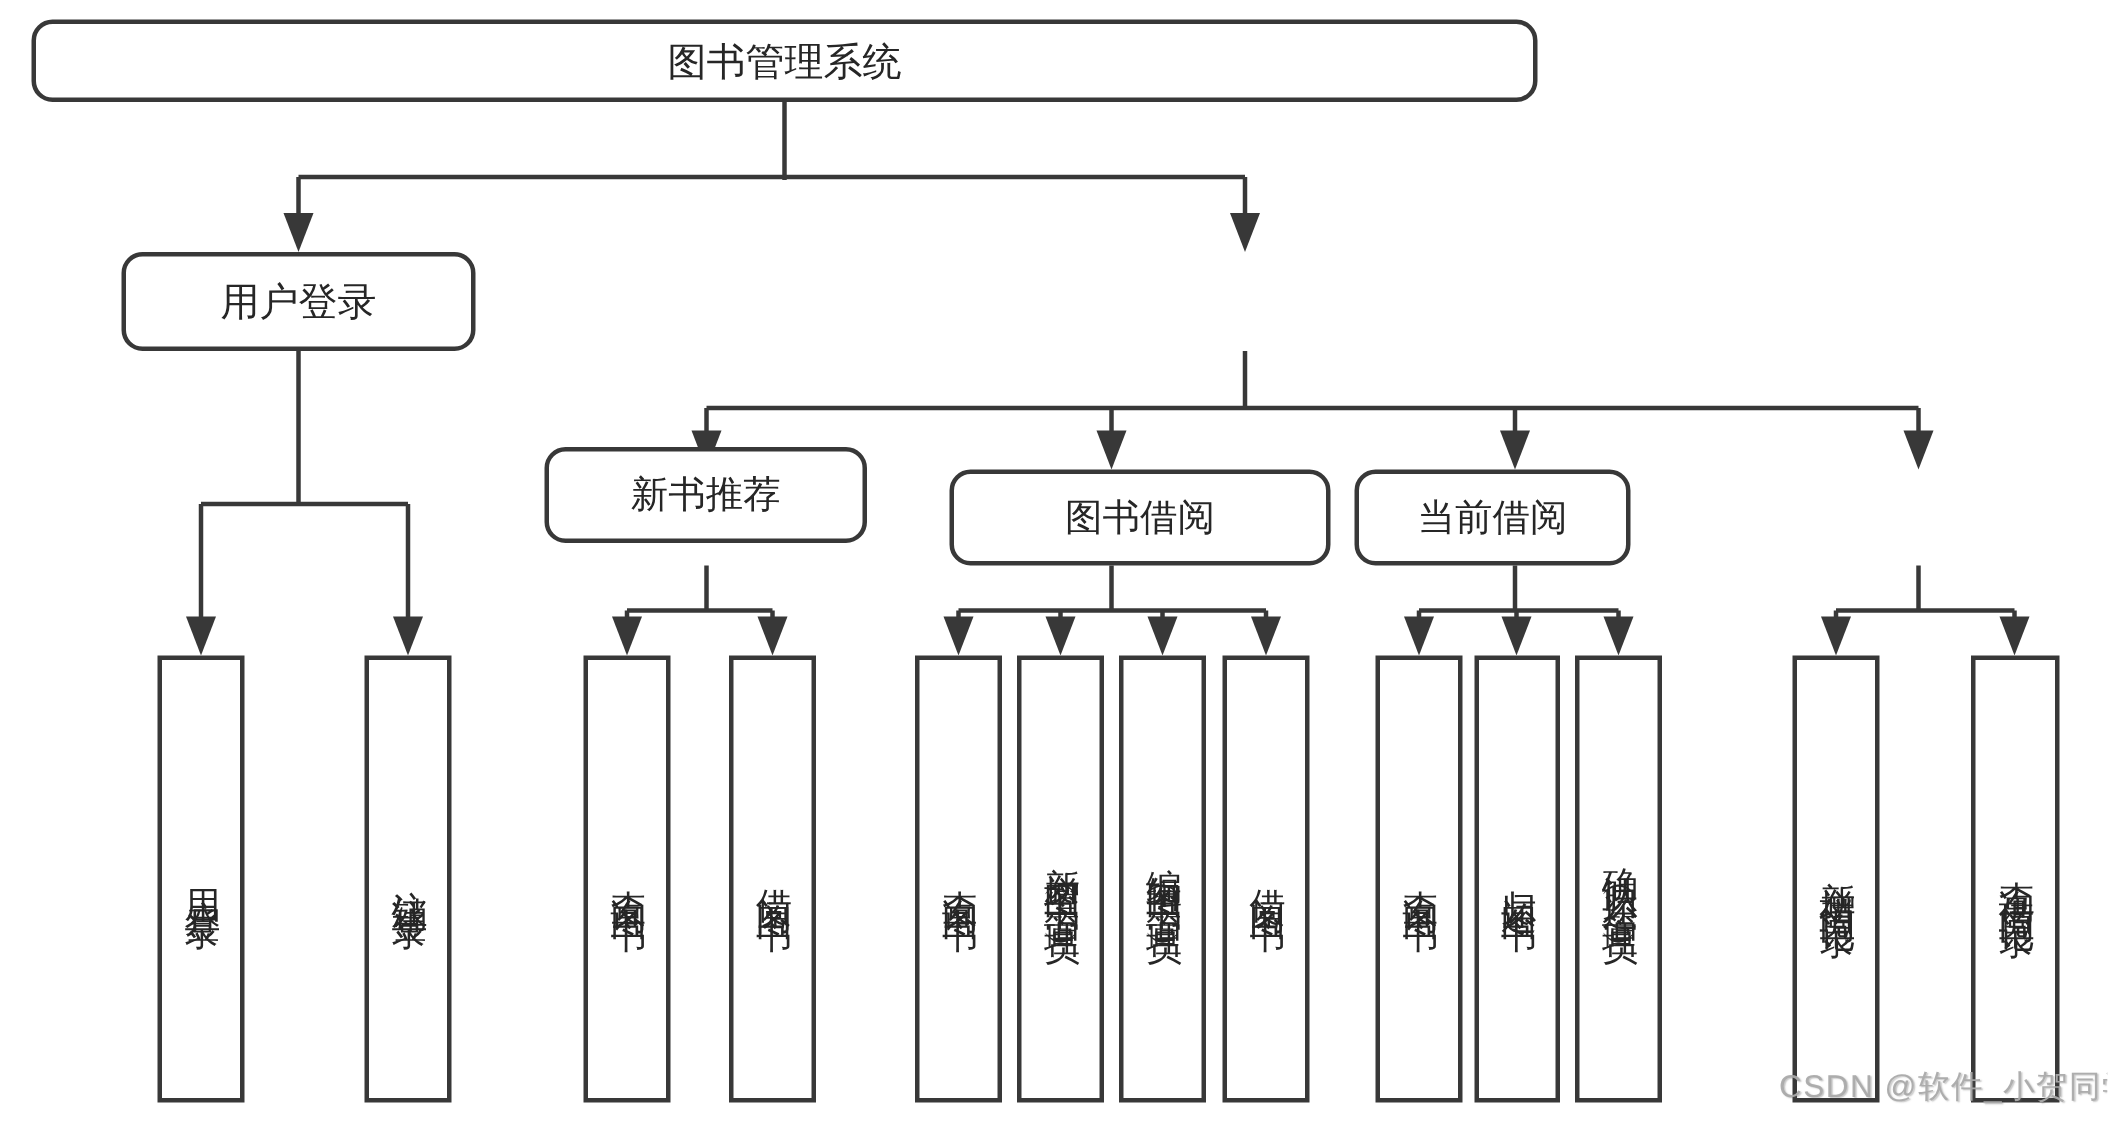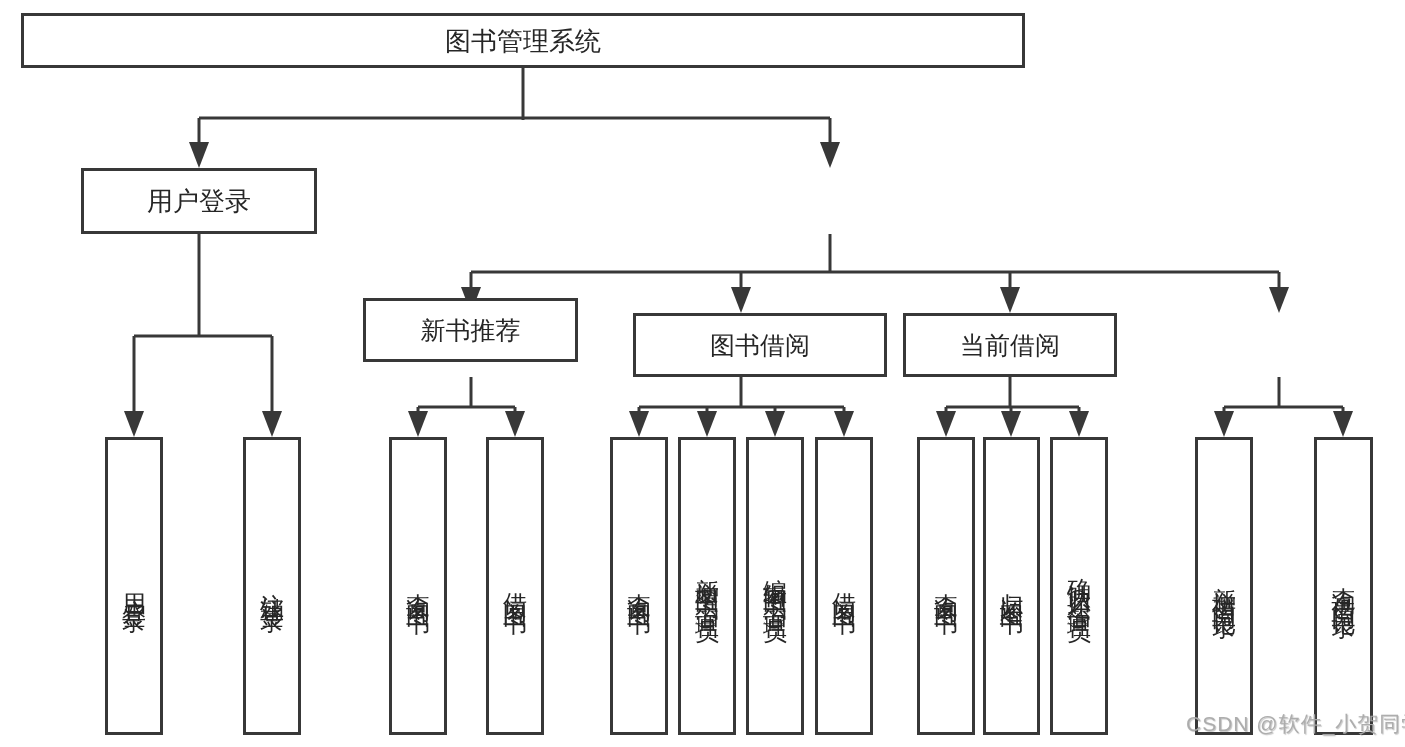--- a/index.html
+++ b/index.html
@@ -6,21 +6,21 @@
   #stage{
     position:relative;width:1405px;height:747px;background:#ffffff;overflow:hidden;
     font-family:"Liberation Sans","DejaVu Sans",sans-serif;color:#262626;
   }
   #wires{position:absolute;left:0;top:0;}
   .node{
     position:absolute;box-sizing:border-box;background:#ffffff;
     border:3px solid #383838;display:flex;align-items:center;justify-content:center;
     text-align:center;line-height:1;white-space:nowrap;
   }
-  .hnode{font-size:26px;}
+  .hnode{font-size:26px;border-radius:14px;}
   .lvl3{font-size:25px;}
   .leaf{
     top:437px;width:58px;height:298px;font-size:24px;
     writing-mode:vertical-rl;text-orientation:mixed;letter-spacing:6px;
     white-space:normal;
   }
   #watermark{
     position:absolute;left:1186px;top:710px;font-size:21px;letter-spacing:1px;
     color:rgba(170,170,170,0.95);text-shadow:1px 1px 1px rgba(90,90,90,0.35);
     pointer-events:none;white-space:nowrap;z-index:5;
@@ -96,21 +96,21 @@
       <polygon points="1333,411 1353,411 1343,437"></polygon>
     </g>
   </svg>
 
   <div class="node hnode" style="left:21px;top:13px;width:1004px;height:55px">图书管理系统</div>
 
   <div class="node hnode" style="left:81px;top:168px;width:236px;height:66px">用户登录</div>
 
   <div class="node hnode lvl3" style="left:363px;top:298px;width:215px;height:64px">新书推荐</div>
   <div class="node hnode lvl3" style="left:633px;top:313px;width:254px;height:64px">图书借阅</div>
-  <div class="node hnode lvl3" style="left:903px;top:313px;width:214px;height:64px">当前借阅</div>
+  <div class="node hnode lvl3" style="left:903px;top:313px;width:184px;height:64px">当前借阅</div>
 
   <div class="node leaf" style="left:105px">用户登录</div>
   <div class="node leaf" style="left:243px">注销登录</div>
 
   <div class="node leaf" style="left:389px">查询图书</div>
   <div class="node leaf" style="left:486px">借阅图书</div>
 
   <div class="node leaf" style="left:610px">查询图书</div>
   <div class="node leaf" style="left:678px">新增图书（管理员）</div>
   <div class="node leaf" style="left:746px">编辑图书（管理员）</div>

